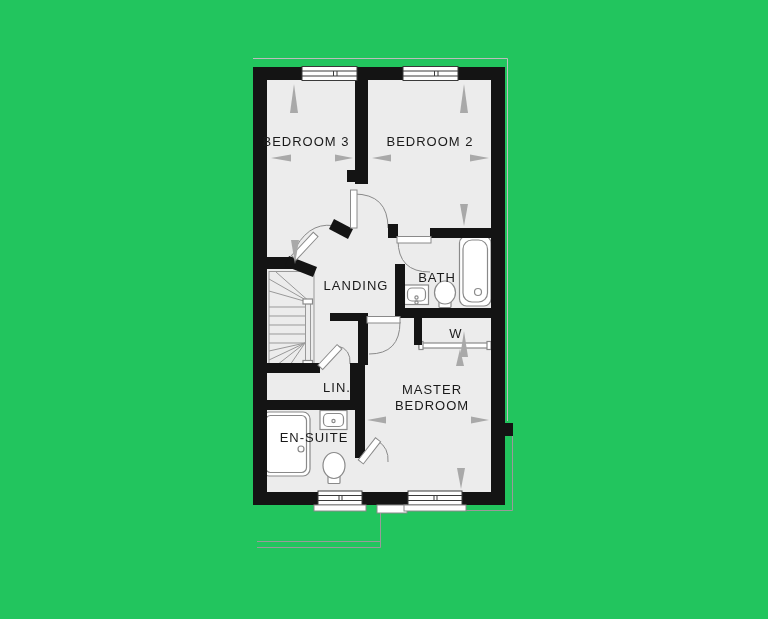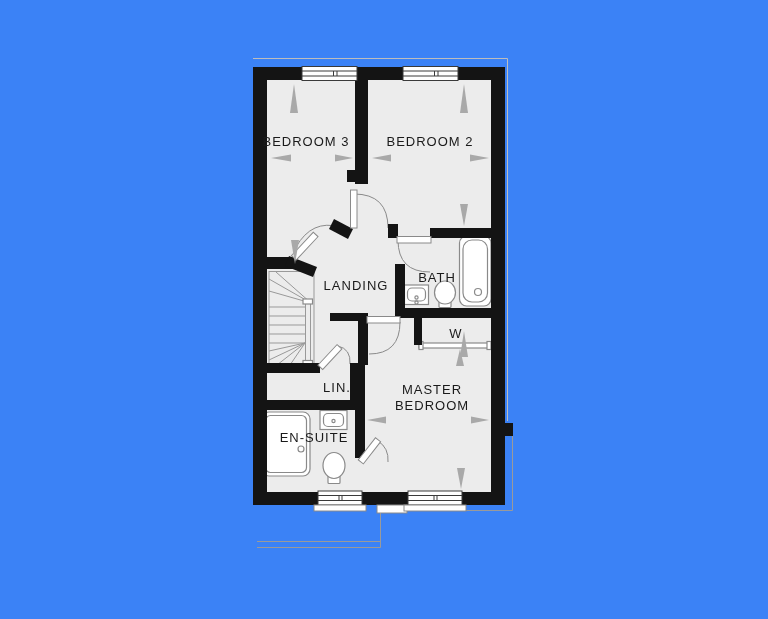--- a/index.html
+++ b/index.html
@@ -1,16 +1,16 @@
 <!DOCTYPE html>
 <html><head>
 <meta charset="utf-8">
 <style>
   html,body{margin:0;padding:0;background:#fff;}
-  .canvas{position:relative;width:768px;height:619px;background:#3b82f6;overflow:hidden;
+  .canvas{position:relative;width:768px;height:619px;background:#22c55e;overflow:hidden;
           font-family:"Liberation Sans",sans-serif;}
   svg{position:absolute;left:0;top:0;}
   svg text{font-family:"Liberation Sans",sans-serif;font-size:13px;letter-spacing:1px;
            fill:#1a1a1a;text-anchor:middle;}
   .wall{fill:#141414;stroke:none;}
   .win{fill:#ffffff;stroke:#3a3a3a;stroke-width:1;}
   .winline{stroke:#3a3a3a;stroke-width:1;fill:none;}
   .fx{fill:#ffffff;stroke:#8a8a8a;stroke-width:1.2;}
   .fxline{fill:none;stroke:#8a8a8a;stroke-width:1.2;}
   .arc{fill:none;stroke:#8a8a8a;stroke-width:1;}

